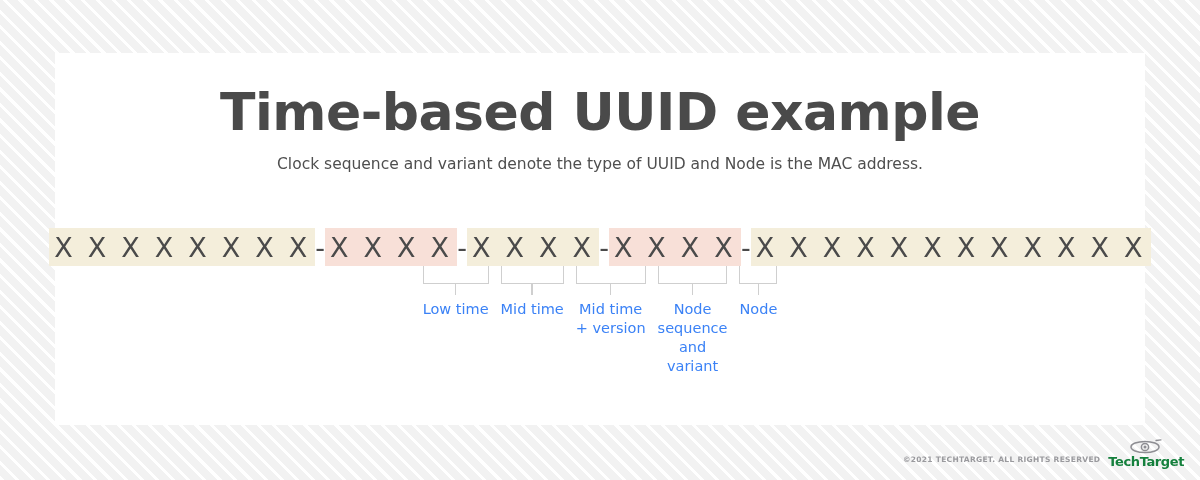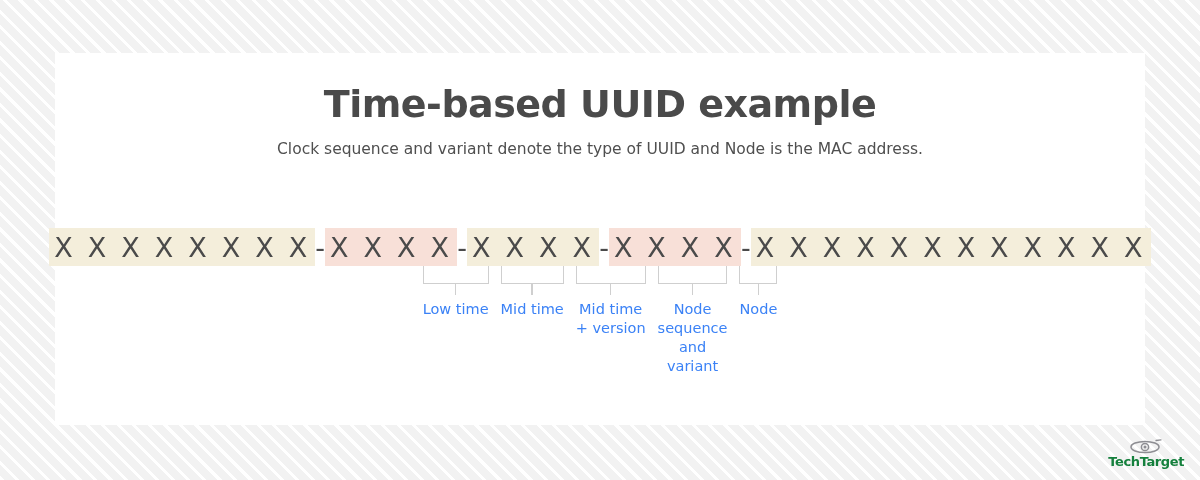--- a/index.html
+++ b/index.html
@@ -33,21 +33,21 @@
     background: #ffffff;
   }
 
   
   .heading {
     text-align: center;
     padding-top: 32px;
   }
 
   .title {
-    font-size: 38px;
+    font-size: 52px;
     font-weight: bold;
     color: #4a4a4a;
     letter-spacing: -0.5px;
     line-height: 1.05;
   }
 
   .subtitle {
     margin-top: 14px;
     font-size: 15.5px;
     color: #4f4f4f;
@@ -244,20 +244,21 @@
         <div class="bracket"></div>
         <div class="stem"></div>
         <div class="blabel">Node</div>
       </div>
     </div>
 
   </div>
 </div>
 
 <div class="footer">
+  <div class="copyright">©2021 TECHTARGET. ALL RIGHTS RESERVED</div>
   <div class="logo">
     <svg class="logo-eye" width="34" height="15" viewBox="0 0 34 15">
       <ellipse cx="16" cy="8" rx="14" ry="5.6" fill="none" stroke="#8e8e93" stroke-width="1.5"></ellipse>
       <circle cx="16" cy="8" r="3.6" fill="none" stroke="#8e8e93" stroke-width="1.5"></circle>
       <circle cx="16" cy="8" r="1.5" fill="#8e8e93"></circle>
       <path d="M27 1.5 L32 0.8" stroke="#8e8e93" stroke-width="1.3" fill="none" stroke-linecap="round"></path>
     </svg>
     <div class="logo-word">TechTarget</div>
   </div>
 </div>

